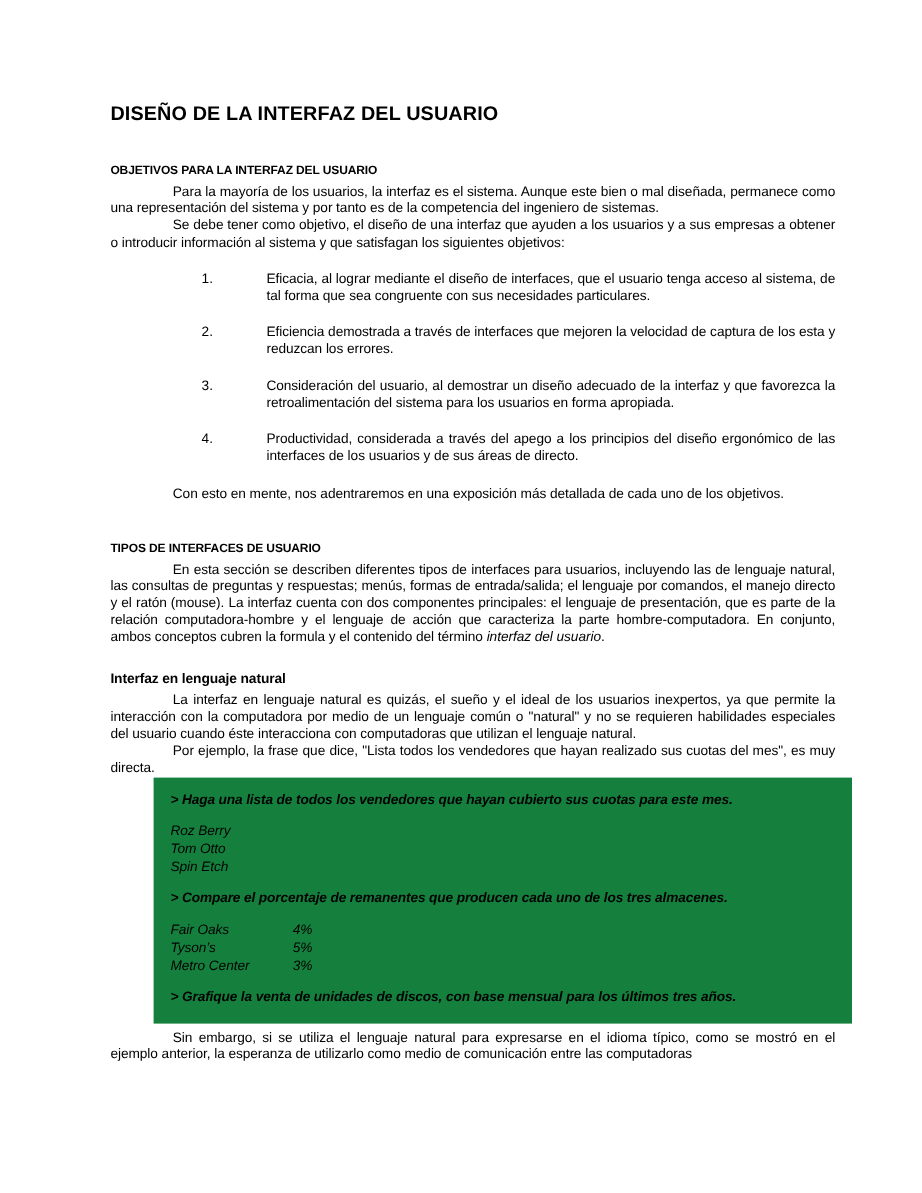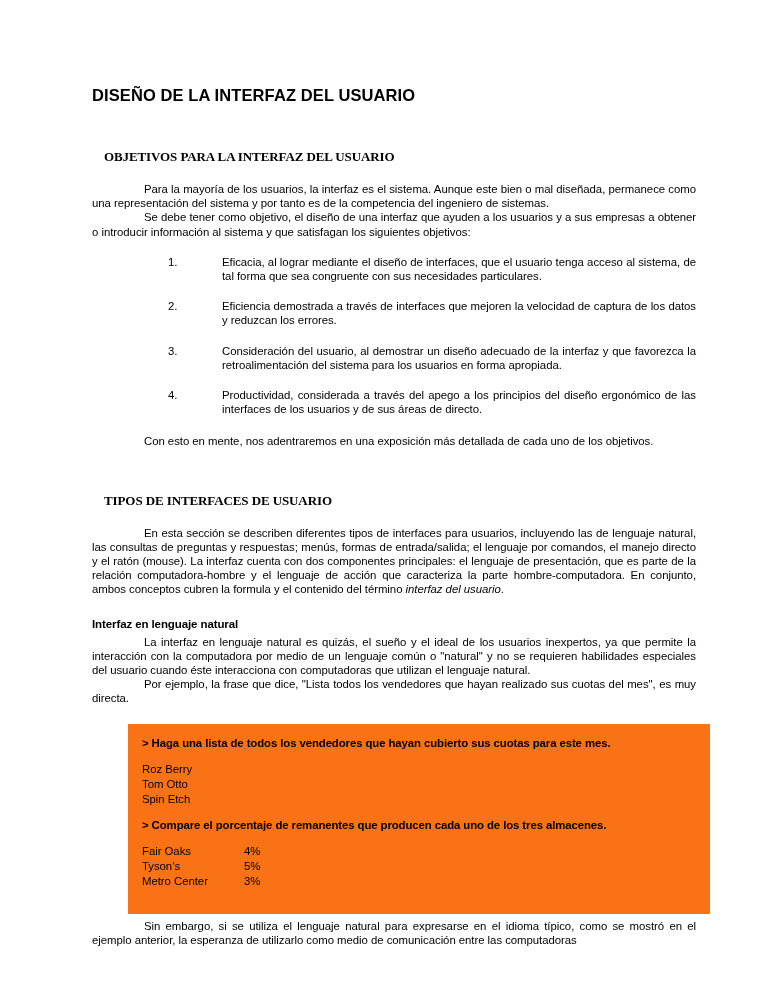--- a/index.html
+++ b/index.html
@@ -23,26 +23,25 @@
     padding: 0 72px 0 92px;
   }
   .doc-title {
     font-size: 16.5px;
     font-weight: bold;
     letter-spacing: 0.1px;
     margin: 0;
     padding-top: 86px;
   }
   .section-heading {
-    font-size: 13px;
+    font-size: 10px;
     font-weight: bold;
-    margin: 12px;
+    margin: 0;
     padding-top: 32px;
     letter-spacing: -0.1px;
-    font-family: Liberation Serif, serif;
   }
   .sub-heading {
     font-size: 11.5px;
     font-weight: bold;
     margin: 0;
     padding-top: 21px;
     letter-spacing: -0.1px;
   }
   p.body-par {
     font-size: 11.4px;
@@ -72,28 +71,28 @@
     flex: 0 0 54px;
     margin-left: 76px;
     box-sizing: border-box;
   }
   .num-item .num-text {
     flex: 1 1 auto;
     text-align: justify;
     letter-spacing: -0.05px;
   }
   .example-block {
-    background: #f97316;
-    margin-top: 18px;
+    background: #15803d;
     margin-left: 36px;
     margin-right: -14px;
     padding: 12px 14px 14px 14px;
     box-sizing: border-box;
     font-size: 11.4px;
     line-height: 15px;
+    font-style: italic;
   }
   .ex-query {
     font-weight: bold;
     letter-spacing: -0.1px;
   }
   .ex-spacer {
     height: 11px;
   }
   .ex-line {
     letter-spacing: -0.05px;
@@ -130,21 +129,21 @@
 
   <p class="body-par tight">Se debe tener como objetivo, el diseño de una interfaz que ayuden a los usuarios y a sus empresas a obtener o introducir información al sistema y que satisfagan los siguientes objetivos:</p>
 
   <ol class="num-list">
     <li class="num-item">
       <span class="num">1.</span>
       <span class="num-text">Eficacia, al lograr mediante el diseño de interfaces, que el usuario tenga acceso al sistema, de tal forma que sea congruente con sus necesidades particulares.</span>
     </li>
     <li class="num-item">
       <span class="num">2.</span>
-      <span class="num-text">Eficiencia demostrada a través de interfaces que mejoren la velocidad de captura de los datos y reduzcan los errores.</span>
+      <span class="num-text">Eficiencia demostrada a través de interfaces que mejoren la velocidad de captura de los esta y reduzcan los errores.</span>
     </li>
     <li class="num-item">
       <span class="num">3.</span>
       <span class="num-text">Consideración del usuario, al demostrar un diseño adecuado de la interfaz y que favorezca la retroalimentación del sistema para los usuarios en forma apropiada.</span>
     </li>
     <li class="num-item">
       <span class="num">4.</span>
       <span class="num-text">Productividad, considerada a través del apego a los principios del diseño ergonómico de las interfaces de los usuarios y de sus áreas de directo.</span>
     </li>
   </ol>
@@ -176,17 +175,18 @@
     </div>
     <div class="ex-row">
       <span class="ex-name">Tyson’s</span>
       <span class="ex-val">5%</span>
     </div>
     <div class="ex-row">
       <span class="ex-name">Metro Center</span>
       <span class="ex-val">3%</span>
     </div>
     <div class="ex-spacer"></div>
+    <div class="ex-query">&gt; Grafique la venta de unidades de discos, con base mensual para los últimos tres años.</div>
   </div>
 
   <p class="body-par trailing">Sin embargo, si se utiliza el lenguaje natural para expresarse en el idioma típico, como se mostró en el ejemplo  anterior, la esperanza de utilizarlo como medio de comunicación entre las computadoras</p>
 
 </div>
 
 </body></html>

